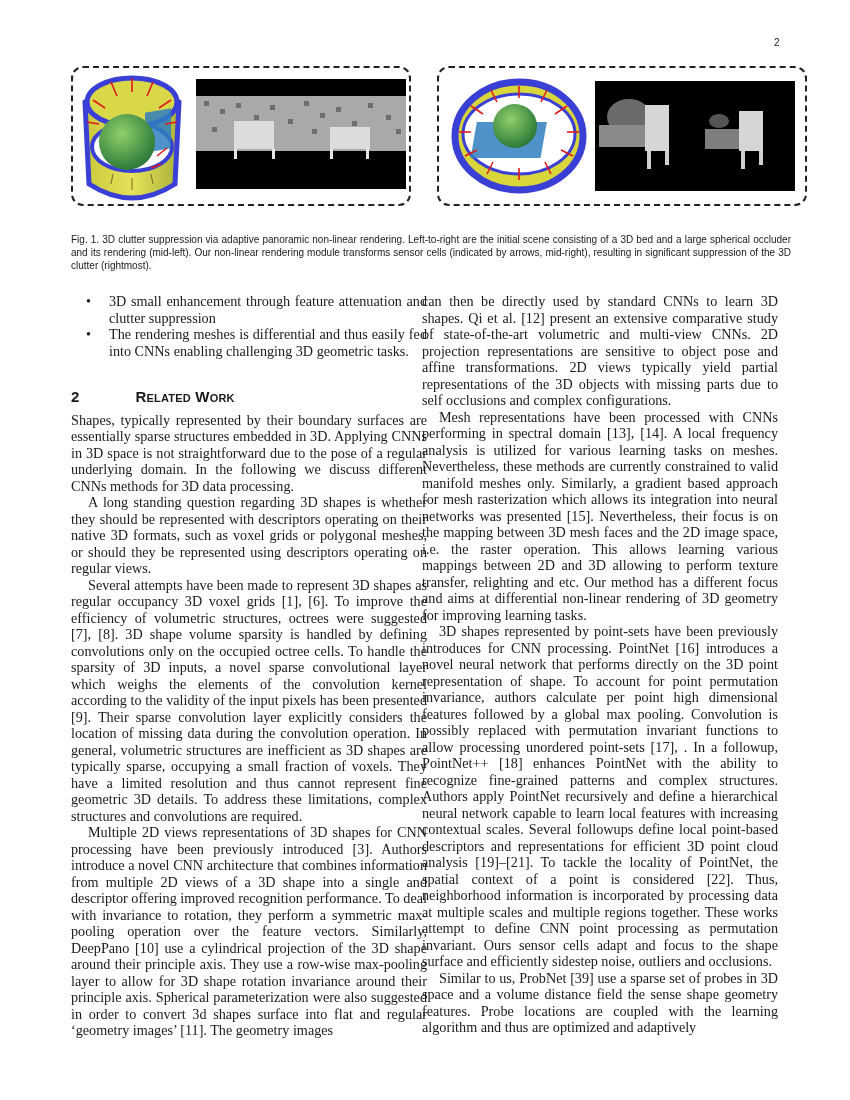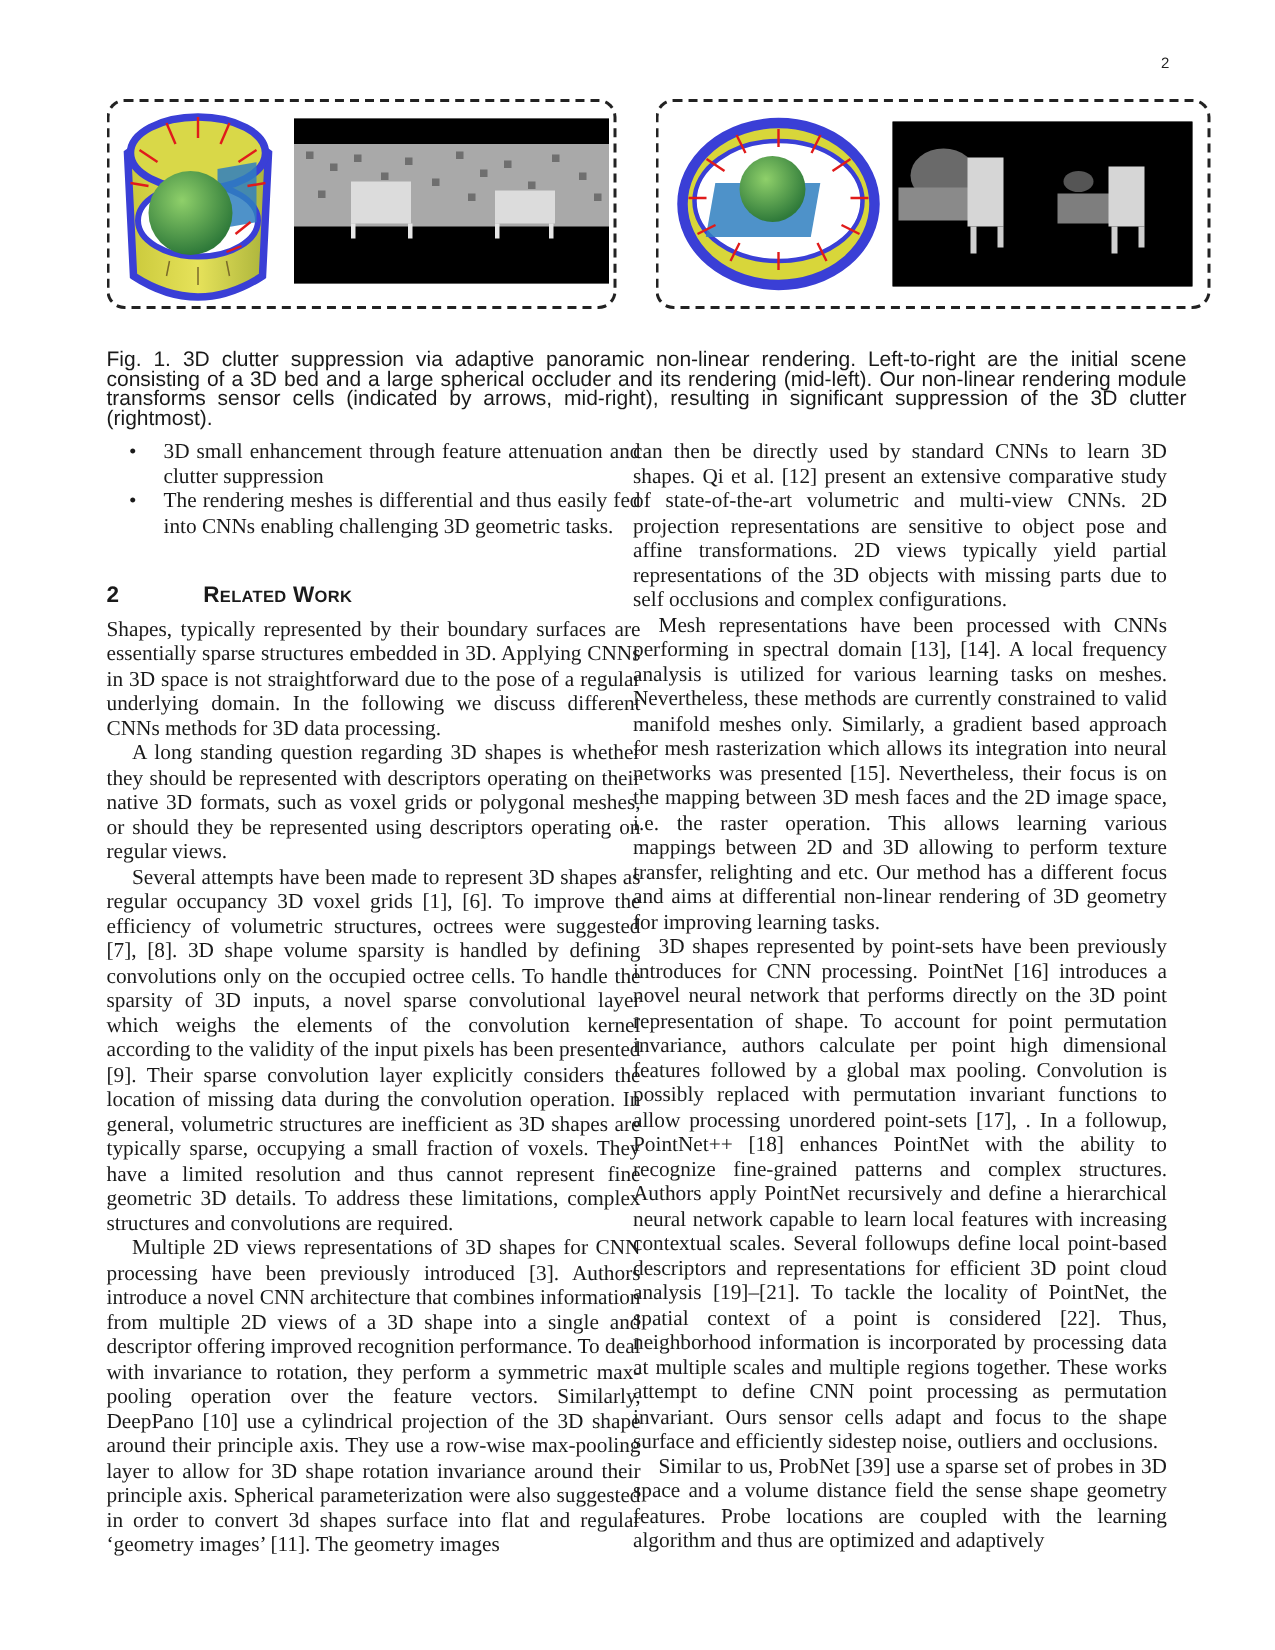--- a/index.html
+++ b/index.html
@@ -6,21 +6,21 @@
   body { width: 850px; height: 1100px; position: relative; overflow: hidden; color: #1a1a1a; }
   .page-number { position: absolute; top: 37px; left: 774px; font-family: "Liberation Sans", sans-serif; font-size: 10px; color: #222; }
 
   .fig-panel { position: absolute; top: 66px; height: 140px; border: 2px dashed #222; border-radius: 12px; box-sizing: border-box; }
   #panel-left { left: 71px; width: 340px; }
   #panel-right { left: 437px; width: 370px; }
 
   .scene { position: absolute; }
   .render { position: absolute; background: #000; }
 
-  .caption { position: absolute; left: 71px; top: 233px; width: 720px; font-family: "Liberation Sans", sans-serif; font-size: 14px; line-height: 13px; color: #1a1a1a; text-align: justify; }
+  .caption { position: absolute; left: 71px; top: 233px; width: 720px; font-family: "Liberation Sans", sans-serif; font-size: 10px; line-height: 13px; color: #1a1a1a; text-align: justify; }
 
   .col { position: absolute; width: 356px; font-family: "Liberation Serif", "DejaVu Serif", serif; font-size: 14.2px; line-height: 16.5px; text-align: justify; hyphens: manual; }
   #col-left { left: 71px; top: 293px; }
   #col-right { left: 422px; top: 293px; }
   .col p { margin: 0; text-indent: 17px; }
   .col p.noindent { text-indent: 0; }
 
   ul.contrib { margin: 0; padding: 0; list-style: none; }
   ul.contrib li { position: relative; padding-left: 38px; margin-right: 0; }
   ul.contrib li .bullet { position: absolute; left: 15px; top: 0; }

